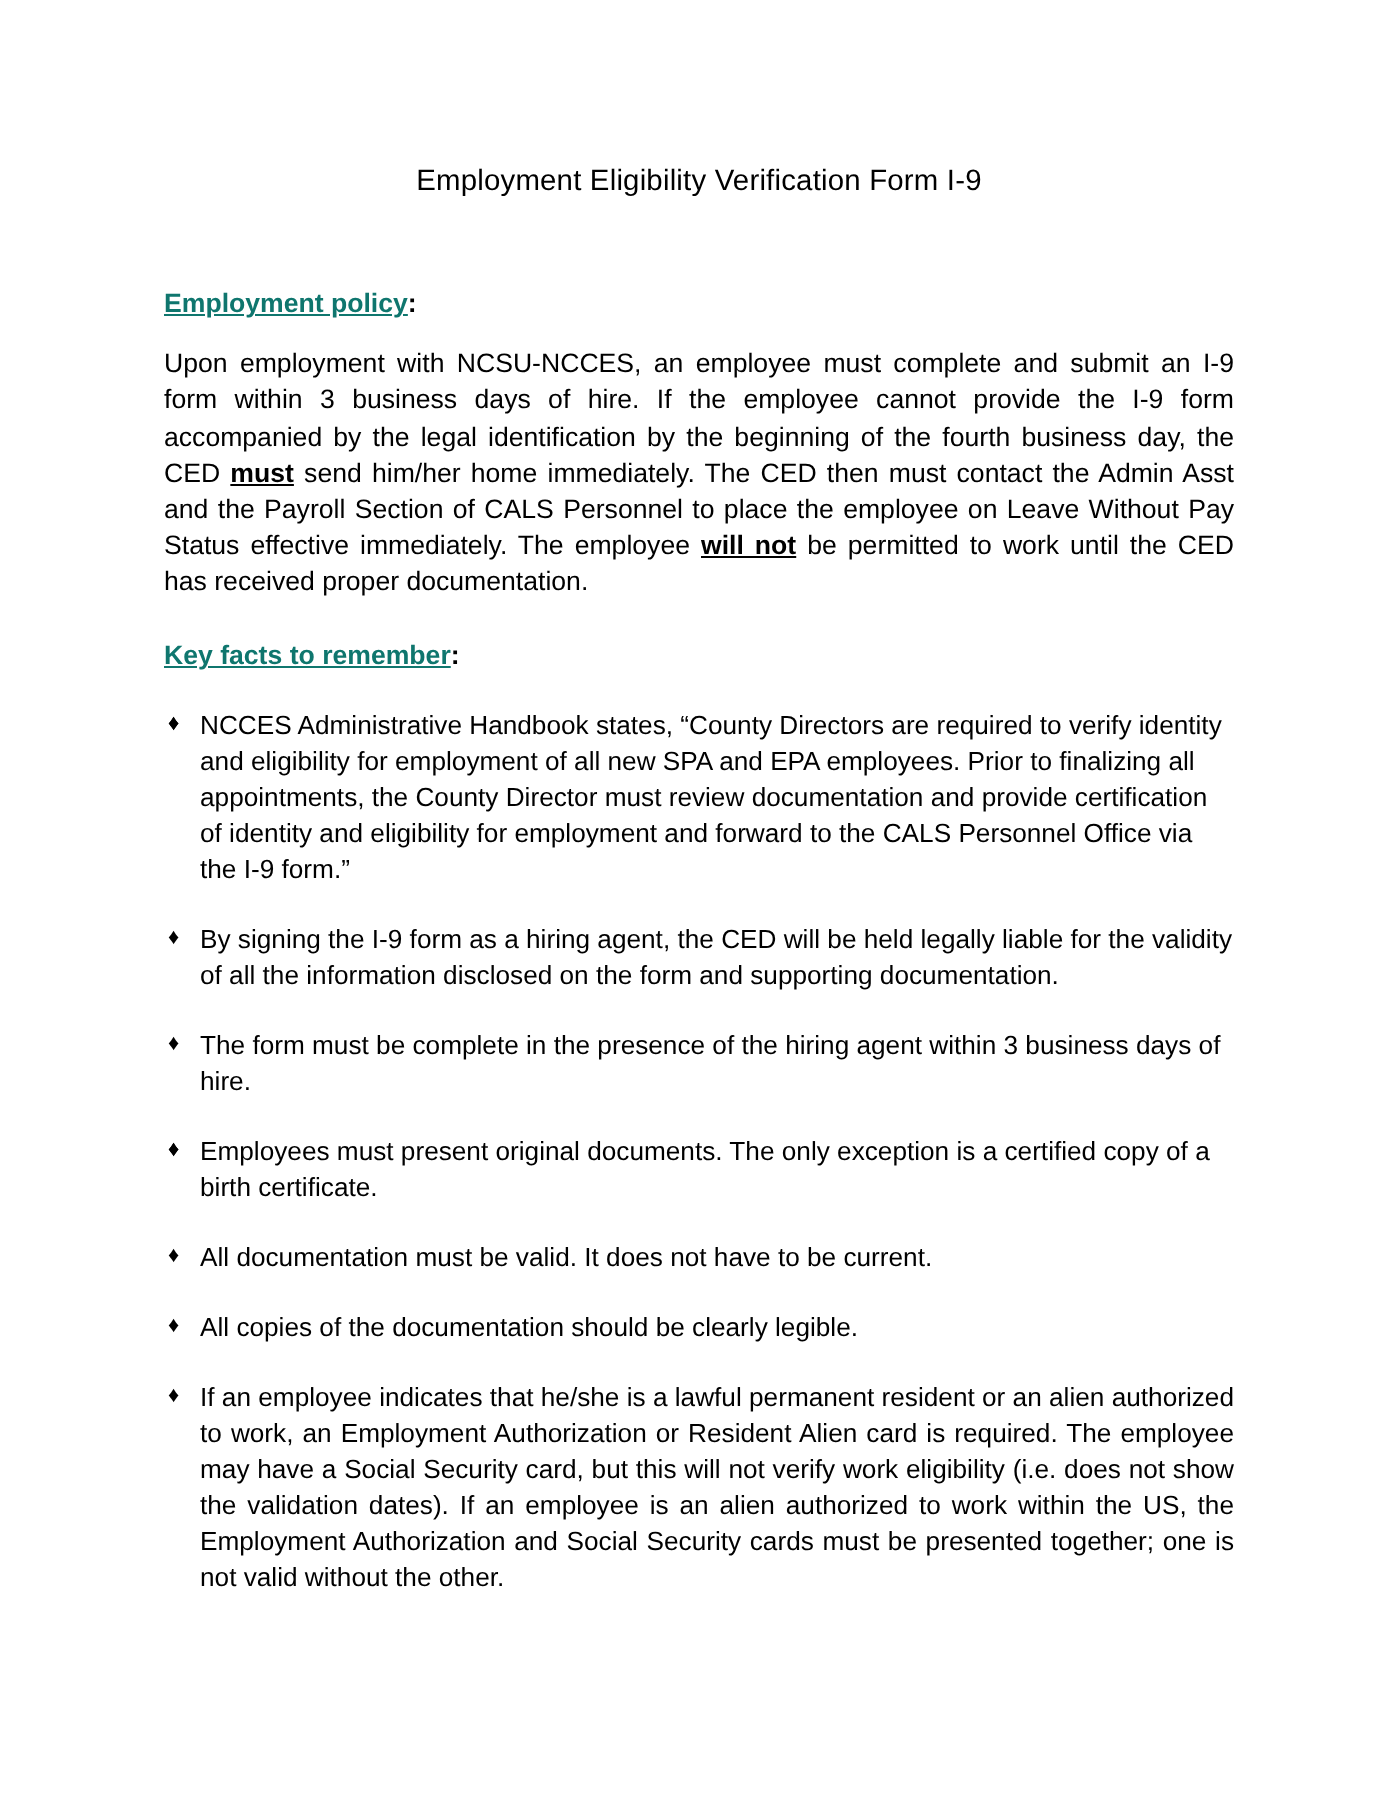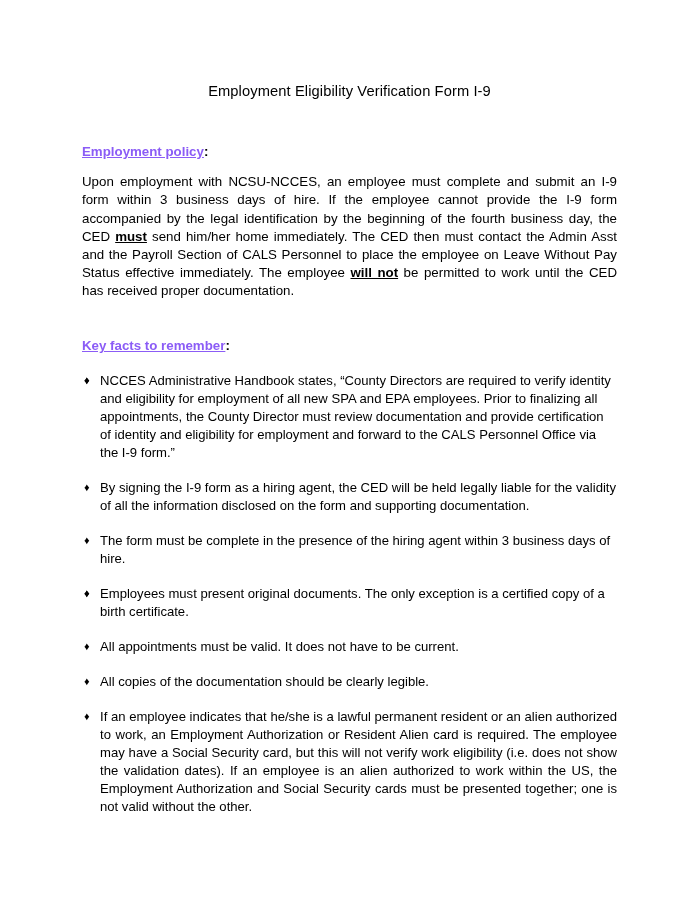--- a/index.html
+++ b/index.html
@@ -41,21 +41,21 @@
   }
 
   .section-heading {
     margin-top: 43px;
     margin-bottom: 0;
     font-size: 13.3px;
     line-height: 1.35;
     font-weight: bold;
   }
   .section-heading .hd-text {
-    color: #8b5cf6;
+    color: #0f766e;
     text-decoration: underline;
     text-underline-offset: 1px;
   }
   .section-heading .hd-colon {
     color: #000000;
   }
 
   .policy-para {
     margin: 12px 0 0 0;
     font-size: 13.3px;
@@ -64,21 +64,21 @@
     text-justify: inter-word;
     hyphens: none;
   }
   .policy-para .em-bold {
     font-weight: bold;
     text-decoration: underline;
     text-underline-offset: 1px;
   }
 
   .keyfacts-heading {
-    margin-top: 37px;
+    margin-top: 19px;
   }
 
   .bullet-list {
     margin: 6px 0 0 0;
     padding: 0;
     list-style: none;
   }
   .bullet-item {
     position: relative;
     padding-left: 18px;
@@ -139,21 +139,21 @@
       </li>
       <li class="bullet-item">
         <span class="bullet-marker">♦</span>
       </li>
       <li class="bullet-item">
         <span class="bullet-marker">♦</span>
         <span>Employees must present original documents. The only exception is a certified copy of a birth certificate.</span>
       </li>
       <li class="bullet-item">
         <span class="bullet-marker">♦</span>
-        <span>All appointments must be valid.  It does not have to be current.</span>
+        <span>All documentation must be valid.  It does not have to be current.</span>
       </li>
       <li class="bullet-item">
         <span class="bullet-marker">♦</span>
         <span>All copies of the documentation should be clearly legible.</span>
       </li>
       <li class="bullet-item justified">
         <span class="bullet-marker">♦</span>
         <span>If an employee indicates that he/she is a lawful permanent resident or an alien authorized to work, an Employment Authorization or Resident Alien card is required. The employee may have a Social Security card, but this will not verify work eligibility (i.e. does not show the validation dates).  If an employee is an alien authorized to work within the US, the Employment Authorization and Social Security cards must be presented together; one is not valid without the other.</span>
       </li>
     </ul>

